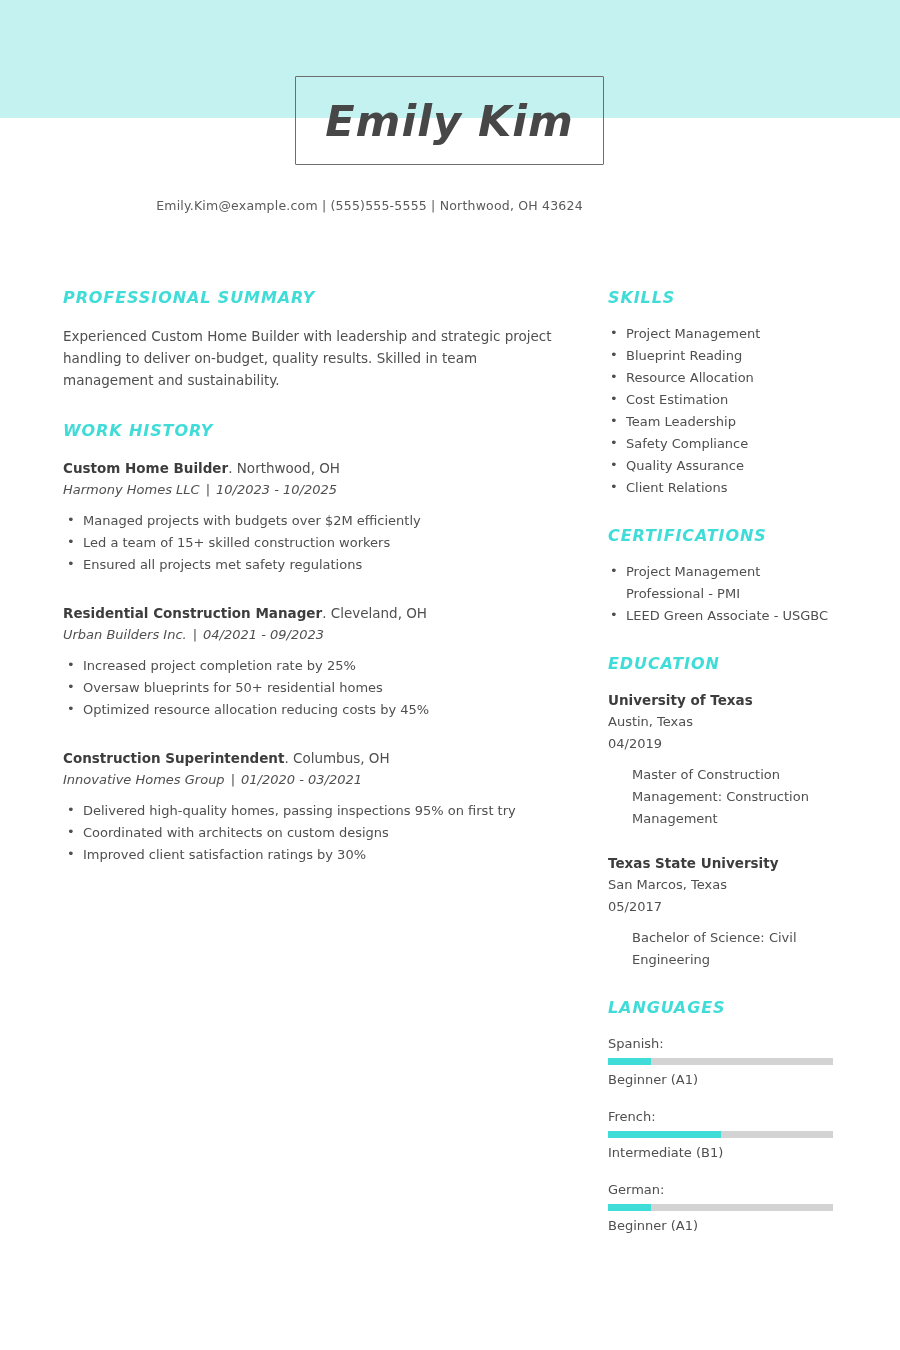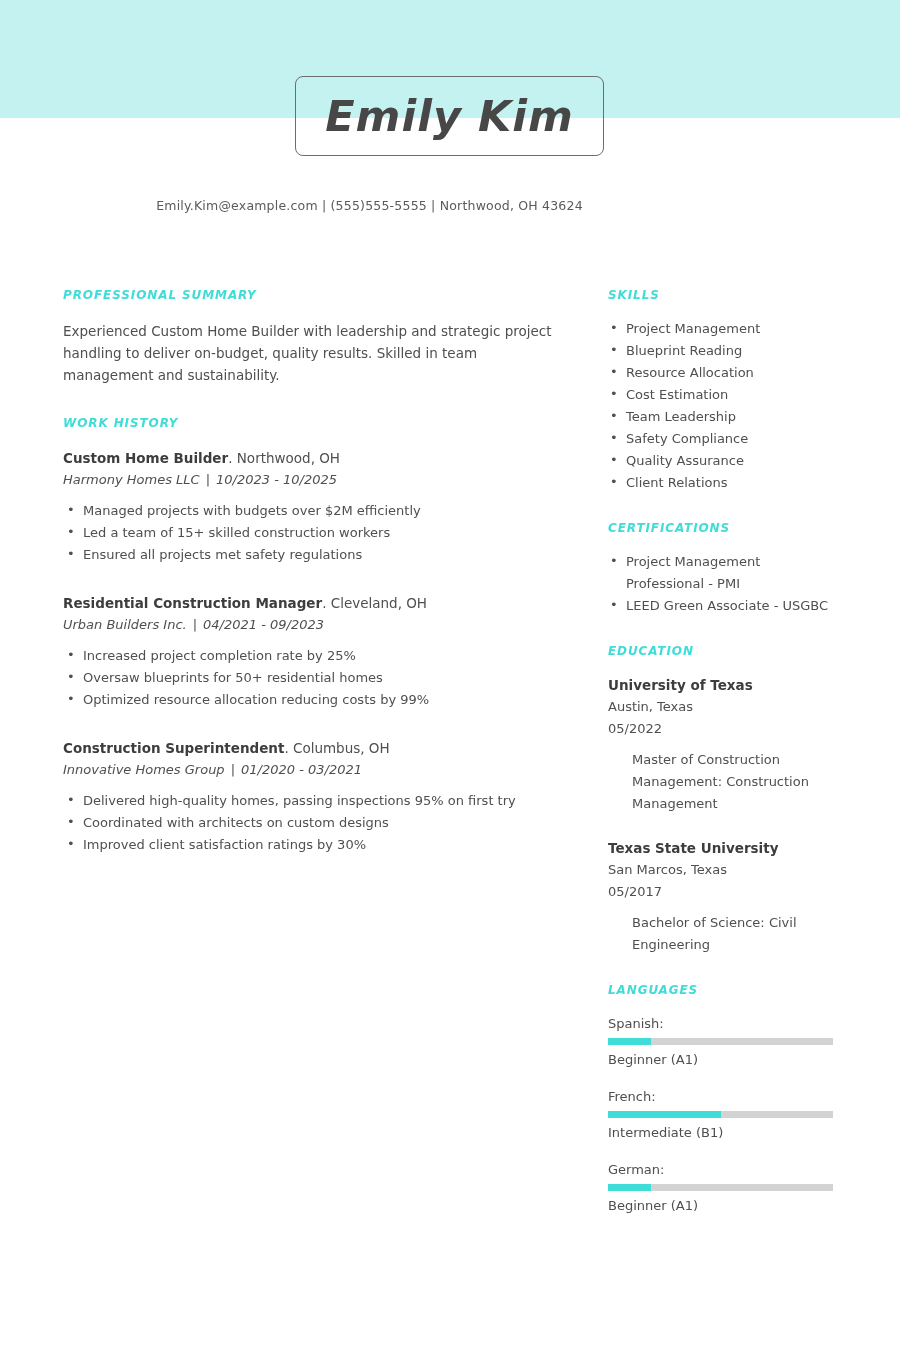--- a/index.html
+++ b/index.html
@@ -22,24 +22,24 @@
     top: 0; left: 0;
     width: 900px;
     height: 118px;
     background: #c3f2f0;
   }
   .name-box {
     position: absolute;
     left: 295px;
     top: 76px;
     width: 309px;
-    height: 80px;
+    height: 89px;
     box-sizing: border-box;
     border: 1.5px solid #6d6d6d;
-    border-radius: 8px;
+    border-radius: 1px;
     display: flex;
     align-items: center;
     justify-content: center;
     background: transparent;
   }
   .name-text {
     font-family: "DejaVu Sans", sans-serif;
     font-size: 43px;
     font-style: italic;
     font-weight: bold;
@@ -66,21 +66,21 @@
     width: 505px;
   }
   .right-col {
     position: absolute;
     left: 608px;
     top: 288px;
     width: 232px;
   }
 
   .section-title {
-    font-size: 12px;
+    font-size: 16px;
     font-style: italic;
     font-weight: bold;
     color: #3fdcd8;
     letter-spacing: 0.9px;
     margin: 0 0 18px 0;
   }
   .right-col .section-title { margin-bottom: 16px; }
 
   .summary-text {
     font-size: 13.5px;
@@ -240,21 +240,21 @@
     <div class="job">
       <div class="job-heading">
         <span class="job-title">Residential Construction Manager</span><span class="job-location">. Cleveland, OH</span>
       </div>
       <div class="job-meta">
         <span>Urban Builders Inc.</span><span class="sep">|</span><span>04/2021 - 09/2023</span>
       </div>
       <ul class="bullets">
         <li>Increased project completion rate by 25%</li>
         <li>Oversaw blueprints for 50+ residential homes</li>
-        <li>Optimized resource allocation reducing costs by 99%</li>
+        <li>Optimized resource allocation reducing costs by 45%</li>
       </ul>
     </div>
 
     <div class="job">
       <div class="job-heading">
         <span class="job-title">Construction Superintendent</span><span class="job-location">. Columbus, OH</span>
       </div>
       <div class="job-meta">
         <span>Innovative Homes Group</span><span class="sep">|</span><span>01/2020 - 03/2021</span>
       </div>
@@ -291,21 +291,21 @@
       <li>LEED Green Associate - USGBC</li>
     </ul>
   </div>
 
   <div class="right-section">
     <div class="section-title" style="color: rgb(63, 220, 216);">EDUCATION</div>
 
     <div class="edu-entry">
       <div class="edu-school">University of Texas</div>
       <div class="edu-line">Austin, Texas</div>
-      <div class="edu-line">05/2022</div>
+      <div class="edu-line">04/2019</div>
       <div class="edu-degree">Master of Construction Management: Construction Management</div>
     </div>
 
     <div class="edu-entry">
       <div class="edu-school">Texas State University</div>
       <div class="edu-line">San Marcos, Texas</div>
       <div class="edu-line">05/2017</div>
       <div class="edu-degree">Bachelor of Science: Civil Engineering</div>
     </div>
   </div>

